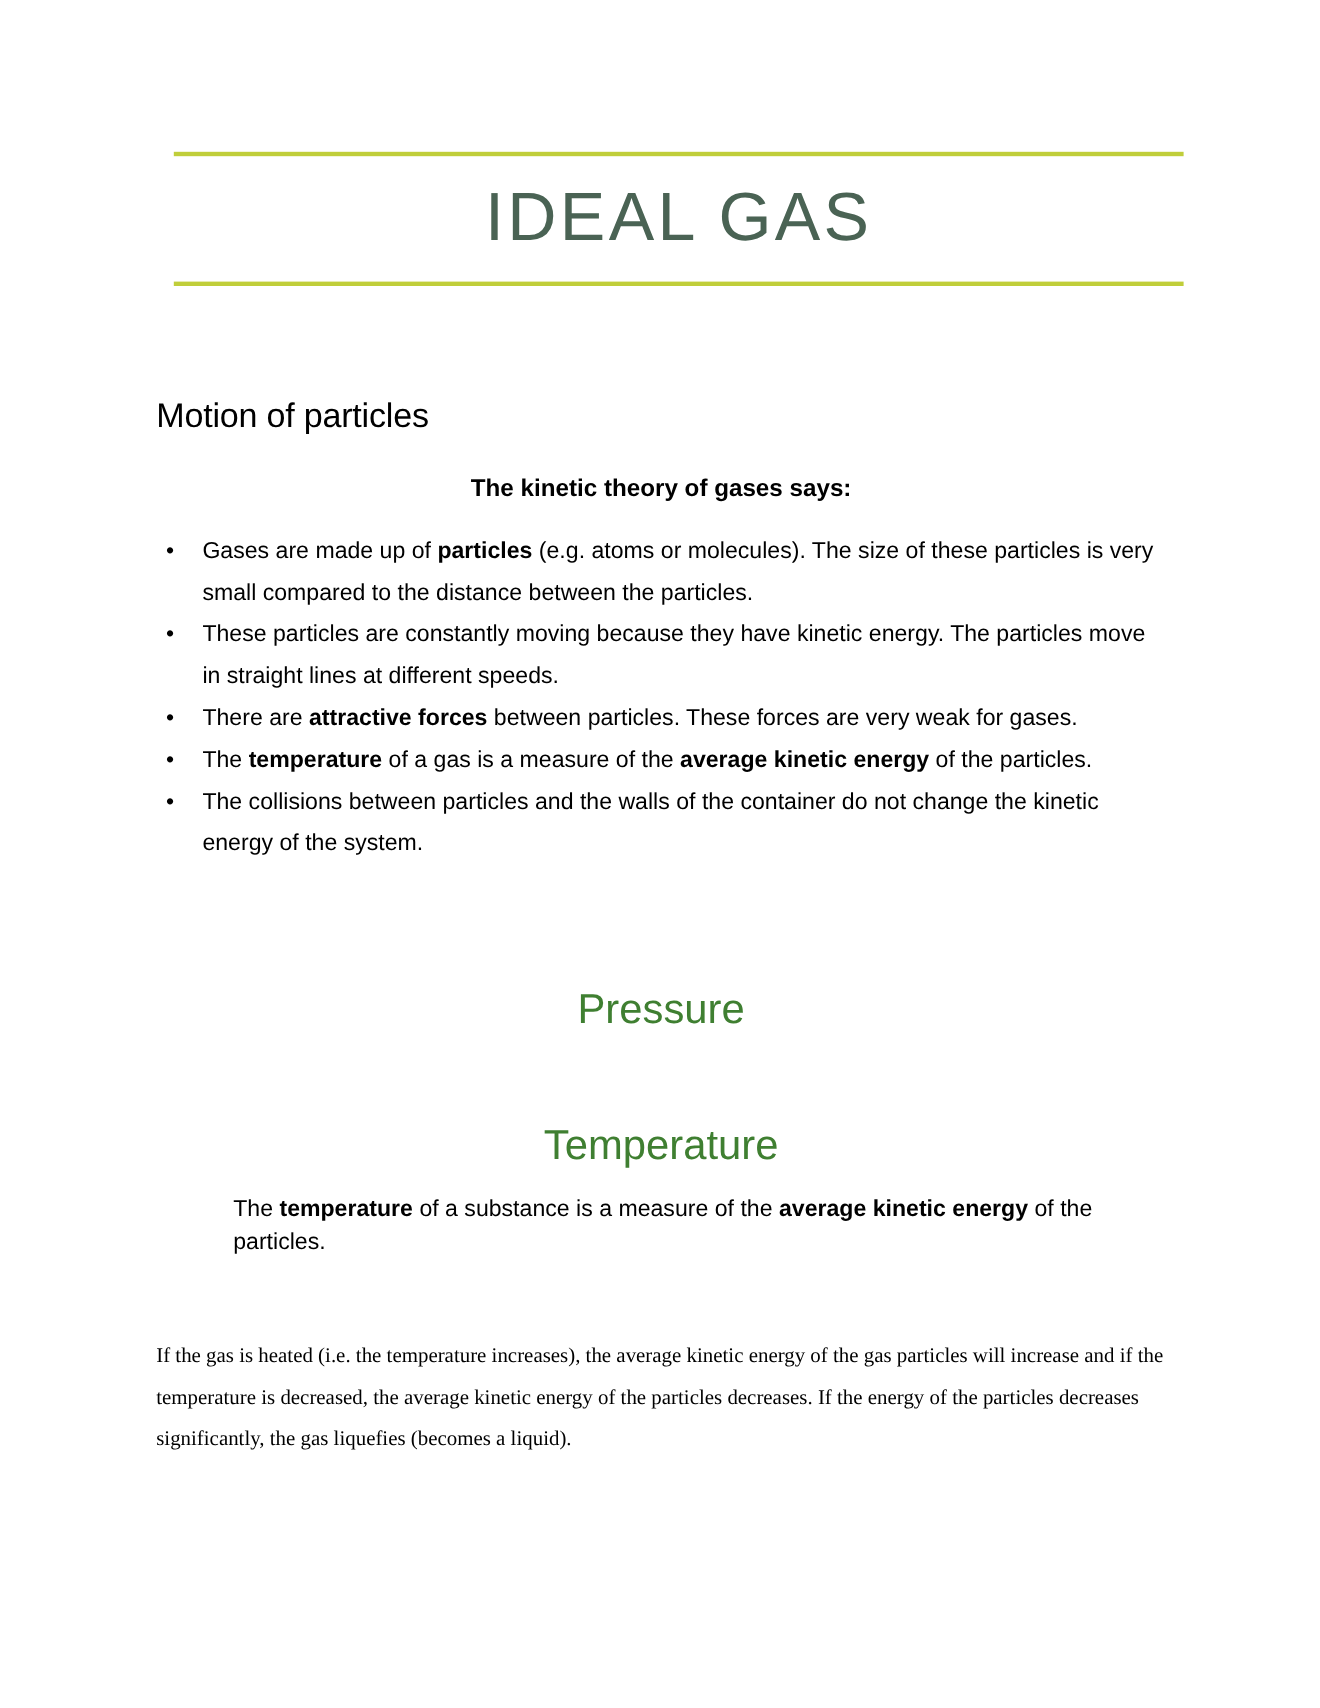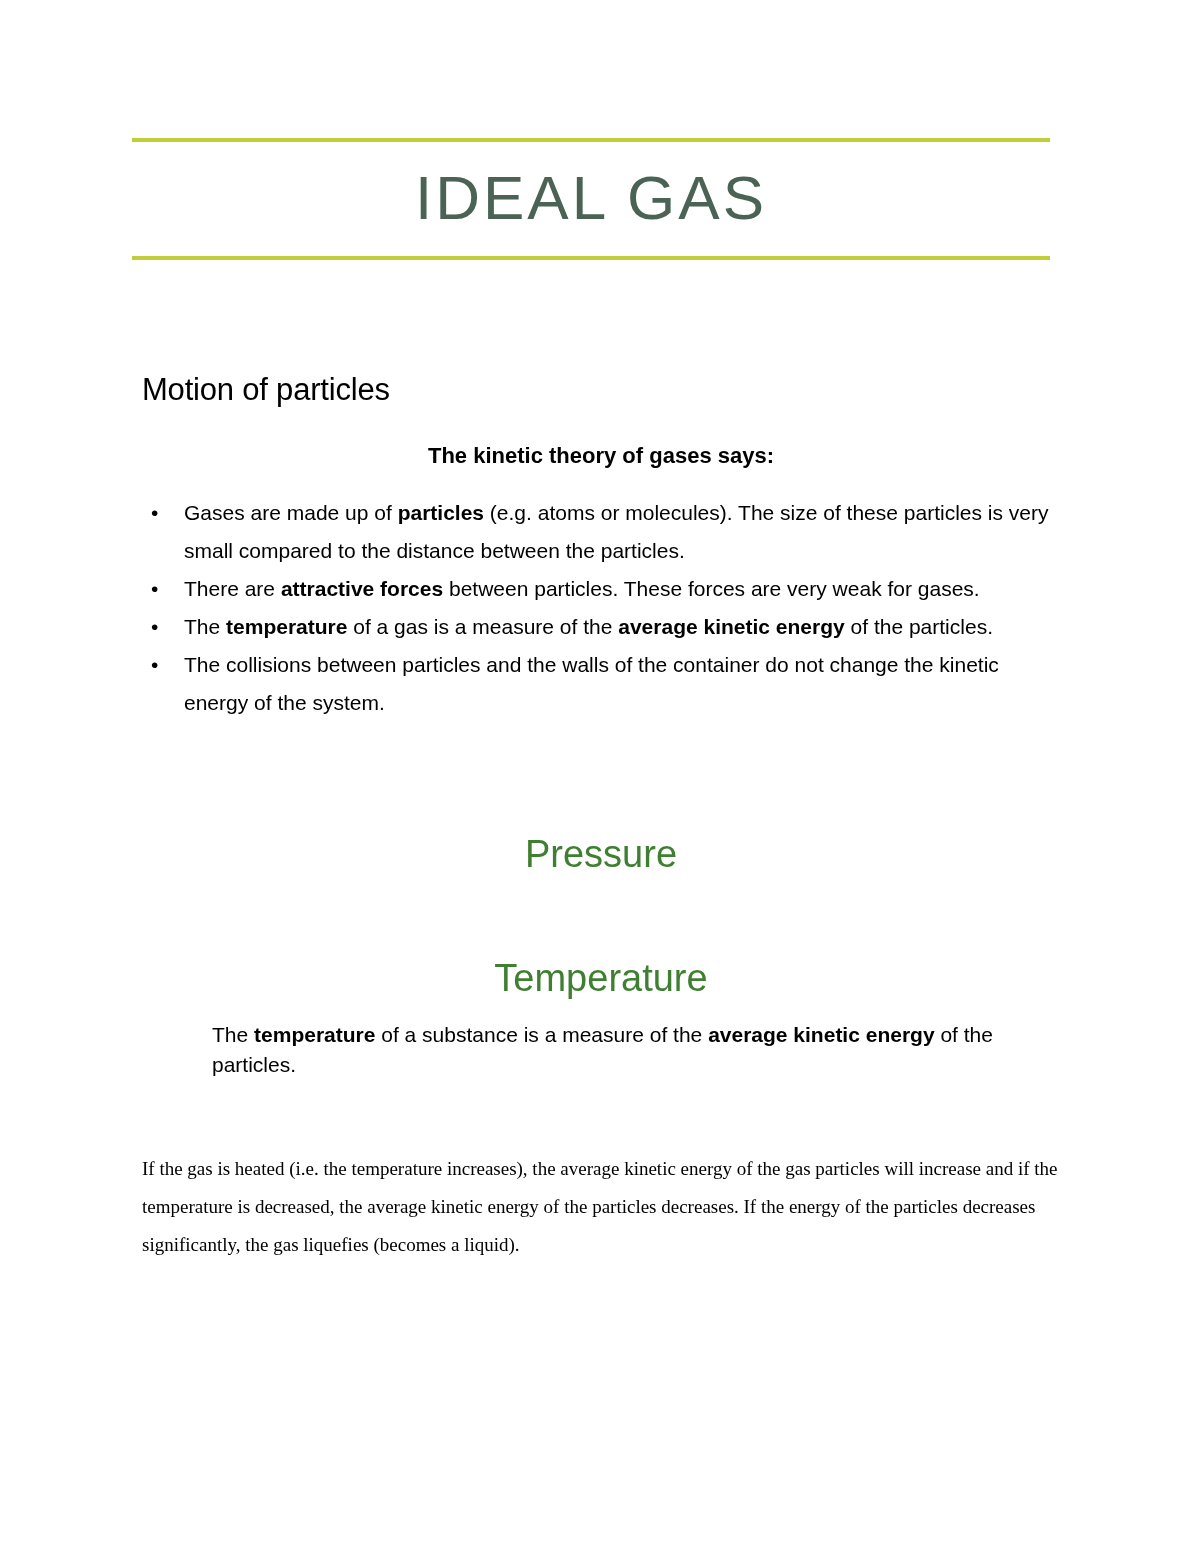--- a/index.html
+++ b/index.html
@@ -17,21 +17,21 @@
   .page {
     position: relative;
     width: 1200px;
     height: 1553px;
     box-sizing: border-box;
   }
 
   
   .title-block {
     position: absolute;
-    left: 132px;
+    left: 158px;
     top: 138px;
     width: 918px;
   }
   .rule {
     height: 4px;
     background: #c0ce3a;
     width: 100%;
   }
   .rule-top { margin-bottom: 0; }
   .rule-bottom { margin-top: 0; }
@@ -44,21 +44,21 @@
     letter-spacing: 3px;
     color: #4a6354;
     white-space: nowrap;
     padding: 4px 0 6px 0;
   }
 
   
   .content {
     position: absolute;
     left: 142px;
-    top: 316px;
+    top: 304px;
     width: 918px;
   }
 
   h2.section-head {
     font-size: 31px;
     font-weight: 500;
     line-height: 1.25;
     margin: 55px 0 0 0;
     color: #000;
     letter-spacing: -0.2px;
@@ -132,20 +132,21 @@
   </div>
 
   <div class="content">
 
     <h2 class="section-head">Motion of particles</h2>
 
     <h3 class="sub-head">The kinetic theory of gases says:</h3>
 
     <ul class="bullets" id="bullet-list">
         <li><span>Gases are made up of </span><b>particles</b><span> (e.g. atoms or molecules). The size of these particles is very small compared to the distance between the particles.</span></li>
+        <li><span>These particles are constantly moving because they have kinetic energy. The particles move in straight lines at different speeds.</span></li>
         <li><span>There are </span><b>attractive forces</b><span> between particles. These forces are very weak for gases.</span></li>
         <li><span>The </span><b>temperature</b><span> of a gas is a measure of the </span><b>average kinetic energy</b><span> of the particles.</span></li>
         <li><span>The collisions between particles and the walls of the container do not change the kinetic energy of the system.</span></li>
       </ul>
 
     <h2 class="green-head pressure">Pressure</h2>
 
     <h2 class="green-head temperature">Temperature</h2>
     <p class="indent-para" id="temperature-body"><span>The </span><b>temperature</b><span> of a substance is a measure of the </span><b>average kinetic energy</b><span> of the particles.</span></p>
 

